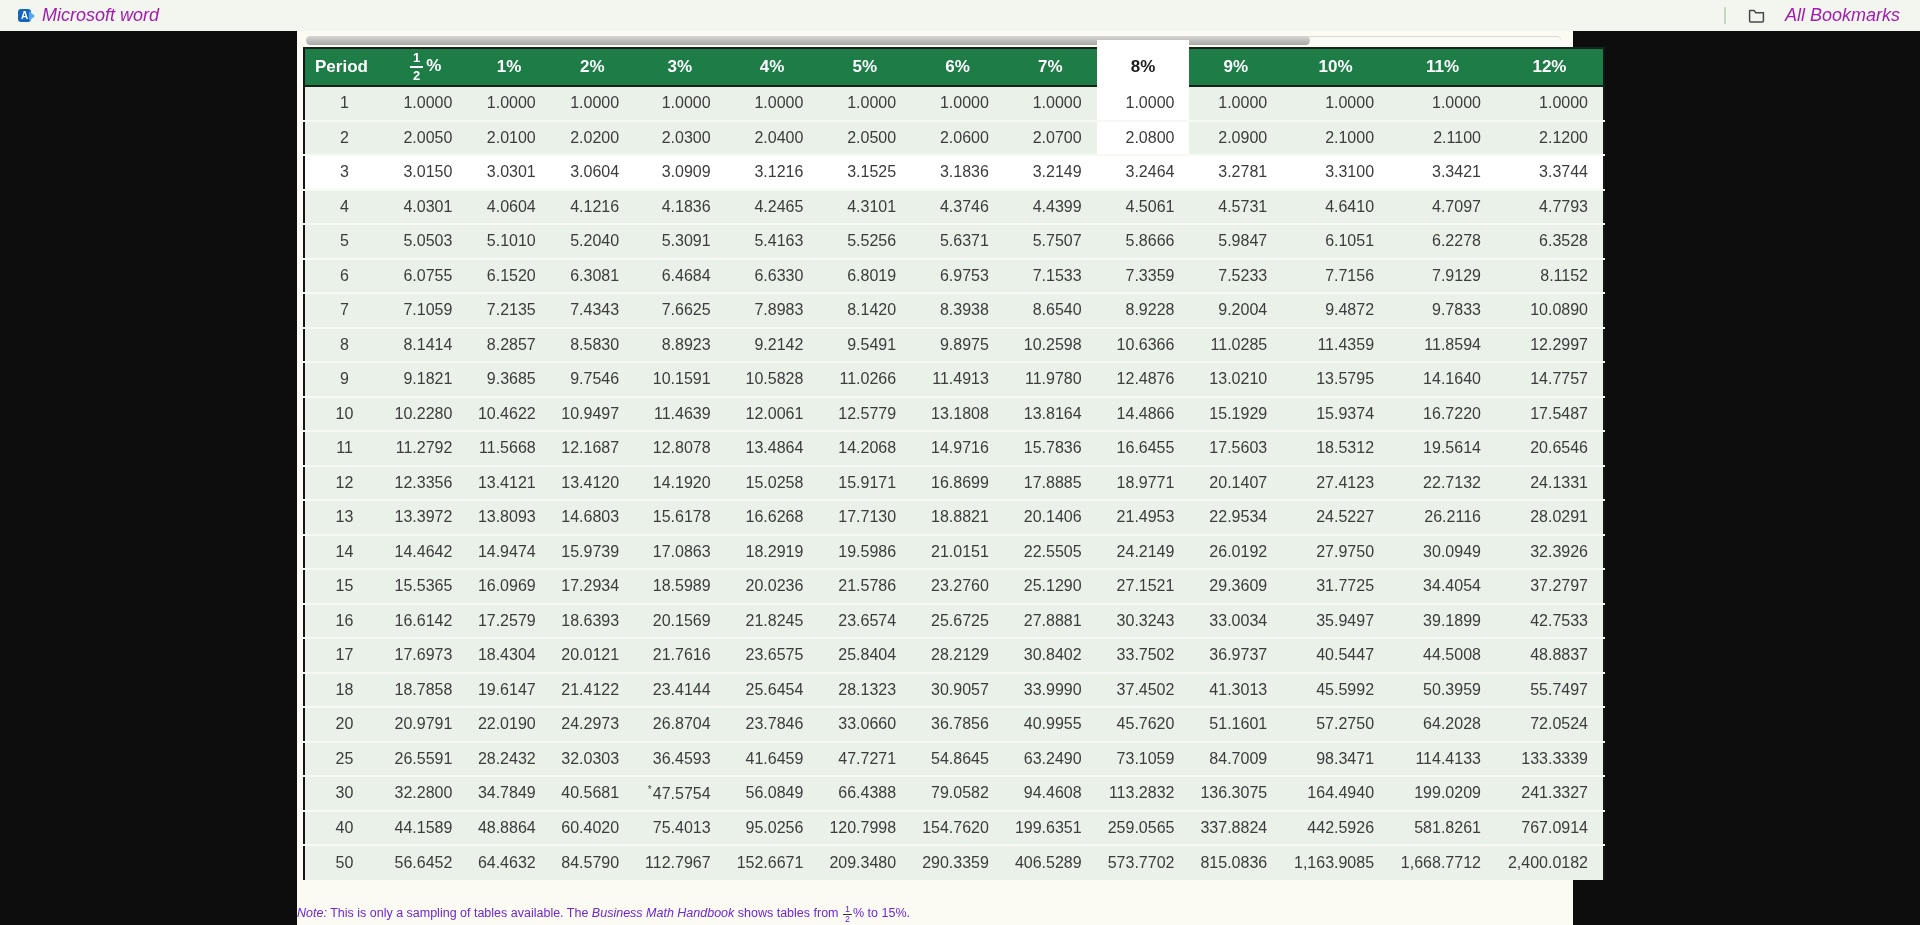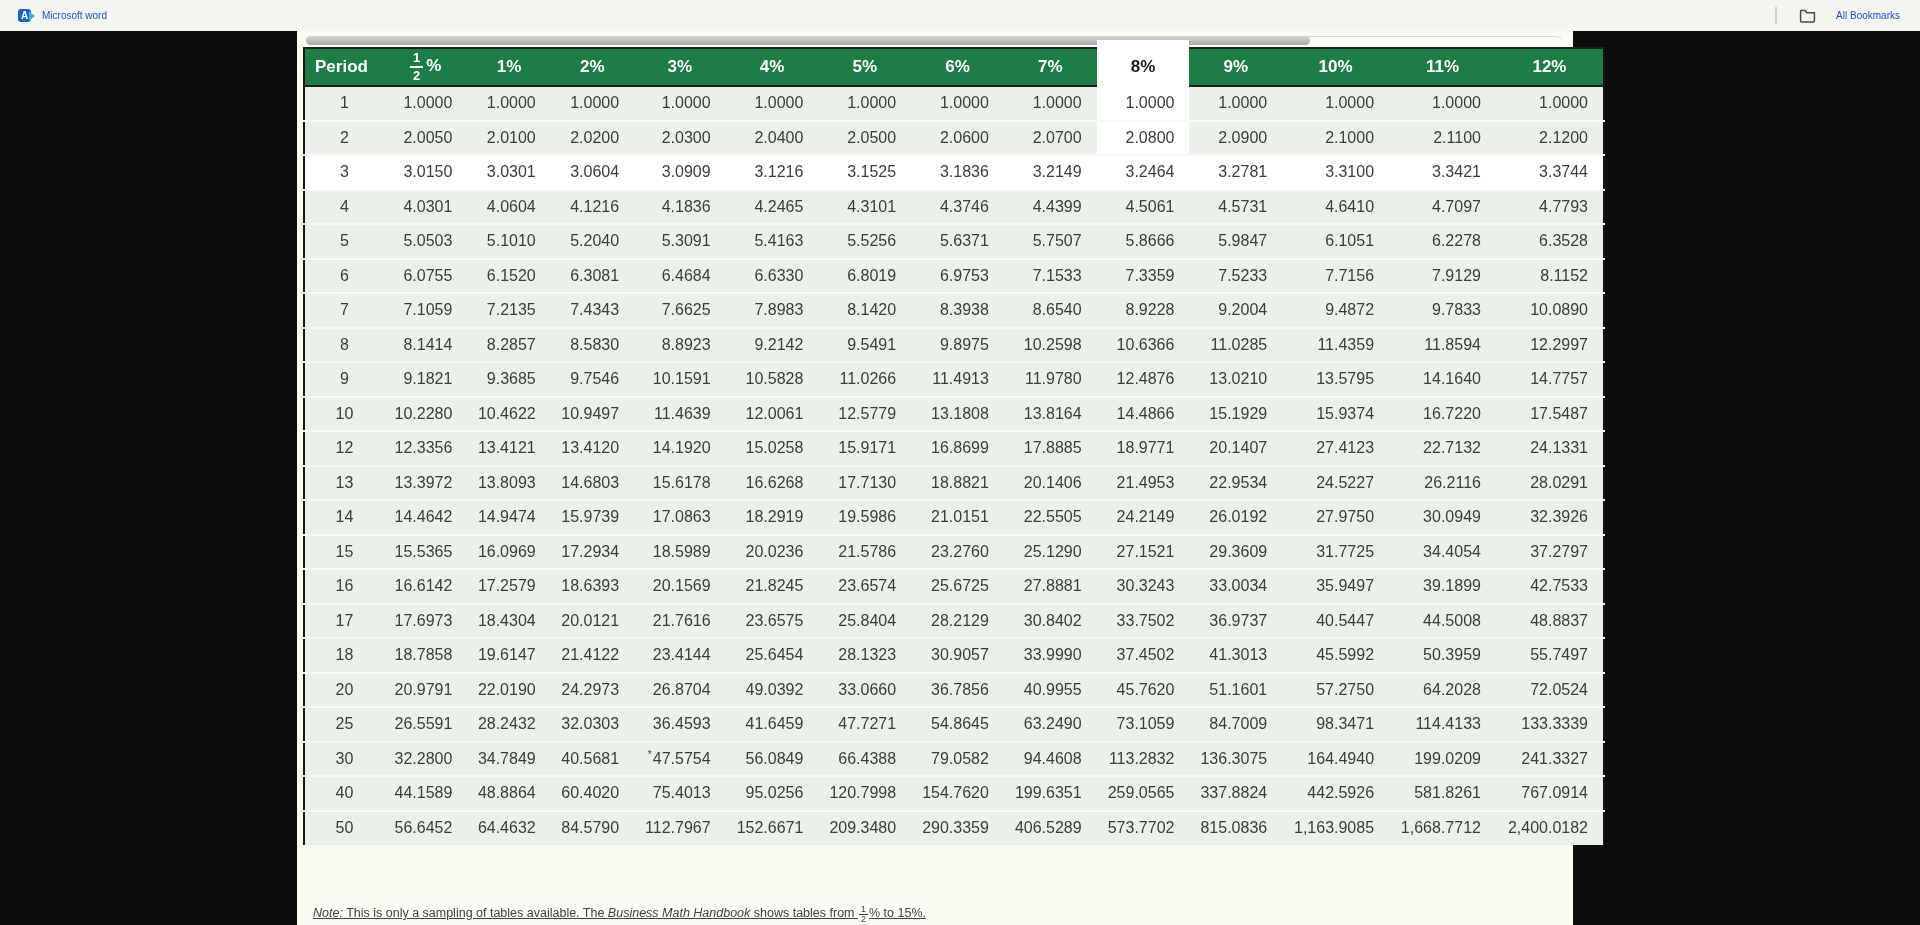--- a/index.html
+++ b/index.html
@@ -6,21 +6,21 @@
   html,body { width:1920px; height:925px; overflow:hidden;
     font-family:"Liberation Sans","DejaVu Sans",sans-serif; background:#0d0d0d; }
 
   
   .bookmarks-bar { position:absolute; top:0; left:0; width:1920px; height:31px;
     background:#f3f5ef; display:flex; align-items:center; justify-content:space-between;
     padding:0 12px 0 10px; }
   .bm-left { display:flex; align-items:center; gap:8px; }
   .bookmark-item { display:flex; align-items:center; gap:7px; padding:3px 8px;
     border-radius:13px; cursor:pointer; }
-  .bookmark-item .label, .all-bookmarks .label { font-size:10px; color:#1d4ed8; }
+  .bookmark-item .label, .all-bookmarks .label { font-size:18px; color:#a21caf;font-style:italic; }
   .word-ic { position:relative; width:17px; height:16px; }
   .word-ic .sq { position:absolute; left:0; top:1px; width:13px; height:13px;
     background:#1565c0; border-radius:3px; color:#fff; font-size:10px; font-weight:bold;
     display:flex; align-items:center; justify-content:center; }
   .word-ic .arr { position:absolute; right:0; top:3px; width:0; height:0;
     border-left:6px solid #53a8f0; border-top:5px solid transparent; border-bottom:5px solid transparent; }
   .bm-right { display:flex; align-items:center; gap:14px; }
   .bm-divider { width:2px; height:17px; background:#c3d6bf; }
   .all-bookmarks { display:flex; align-items:center; gap:20px; padding:3px 8px;
     border-radius:13px; cursor:pointer; }
@@ -60,21 +60,21 @@
   .hfrac { display:inline-block; text-align:center; font-size:13px; line-height:1.05;
     vertical-align:middle; margin-right:3px; font-weight:bold; }
   .hfrac .fn { display:block; border-bottom:2px solid #fff; padding:0 3px 1px; }
   .hfrac .fd { display:block; padding-top:1px; }
   .nfrac { display:inline-block; text-align:center; font-size:9px; line-height:1.0;
     vertical-align:-5px; margin:0 1px; }
   .nfrac .fn { display:block; border-bottom:1px solid #333; padding:0 2px; }
   .nfrac .fd { display:block; }
 
   
-  .note { position:absolute; left:16px; bottom:1px; font-size:12.5px; color:#404040;text-decoration:underline; }
+  .note { position:absolute; left:0; bottom:1px; font-size:12.5px; color:#6d28d9; }
   .note .it { font-style:italic; }
 </style>
 </head>
 <body>
 
 <div class="bookmarks-bar">
   <div class="bm-left">
     <div class="bookmark-item">
       <span class="word-ic">
         <span class="sq">A</span>
@@ -277,20 +277,36 @@
             <td>12.5779</td>
             <td>13.1808</td>
             <td>13.8164</td>
             <td>14.4866</td>
             <td>15.1929</td>
             <td>15.9374</td>
             <td>16.7220</td>
             <td>17.5487</td>
           </tr>
           <tr>
+            <td class="period">11</td>
+            <td>11.2792</td>
+            <td>11.5668</td>
+            <td>12.1687</td>
+            <td>12.8078</td>
+            <td>13.4864</td>
+            <td>14.2068</td>
+            <td>14.9716</td>
+            <td>15.7836</td>
+            <td>16.6455</td>
+            <td>17.5603</td>
+            <td>18.5312</td>
+            <td>19.5614</td>
+            <td>20.6546</td>
+          </tr>
+          <tr>
             <td class="period">12</td>
             <td>12.3356</td>
             <td>13.4121</td>
             <td>13.4120</td>
             <td>14.1920</td>
             <td>15.0258</td>
             <td>15.9171</td>
             <td>16.8699</td>
             <td>17.8885</td>
             <td>18.9771</td>
@@ -394,21 +410,21 @@
             <td>45.5992</td>
             <td>50.3959</td>
             <td>55.7497</td>
           </tr>
           <tr>
             <td class="period">20</td>
             <td>20.9791</td>
             <td>22.0190</td>
             <td>24.2973</td>
             <td>26.8704</td>
-            <td>49.0392</td>
+            <td>23.7846</td>
             <td>33.0660</td>
             <td>36.7856</td>
             <td>40.9955</td>
             <td>45.7620</td>
             <td>51.1601</td>
             <td>57.2750</td>
             <td>64.2028</td>
             <td>72.0524</td>
           </tr>
           <tr>

